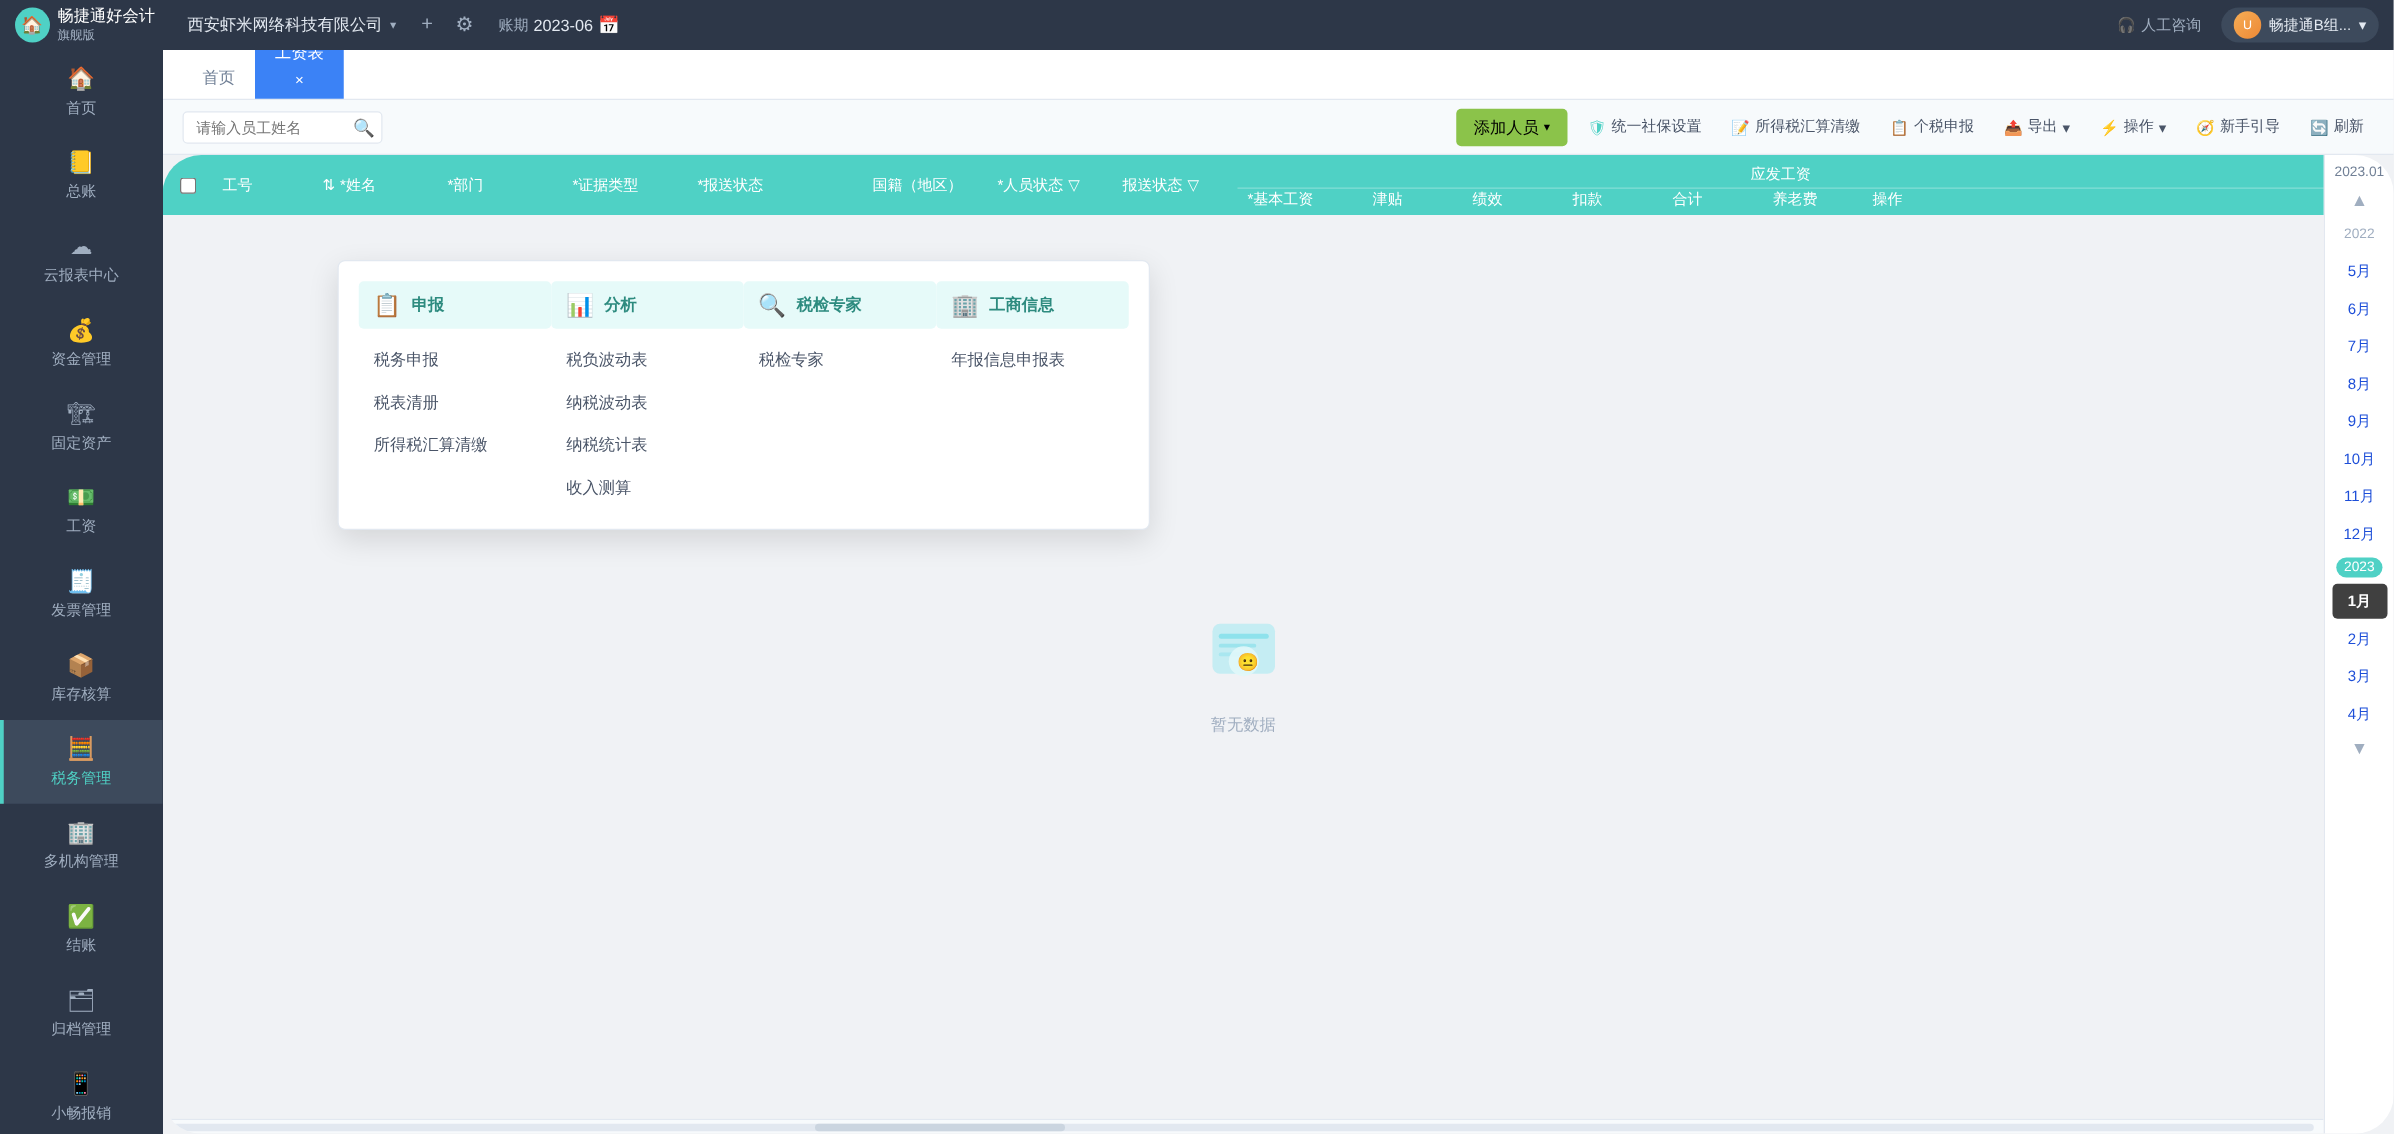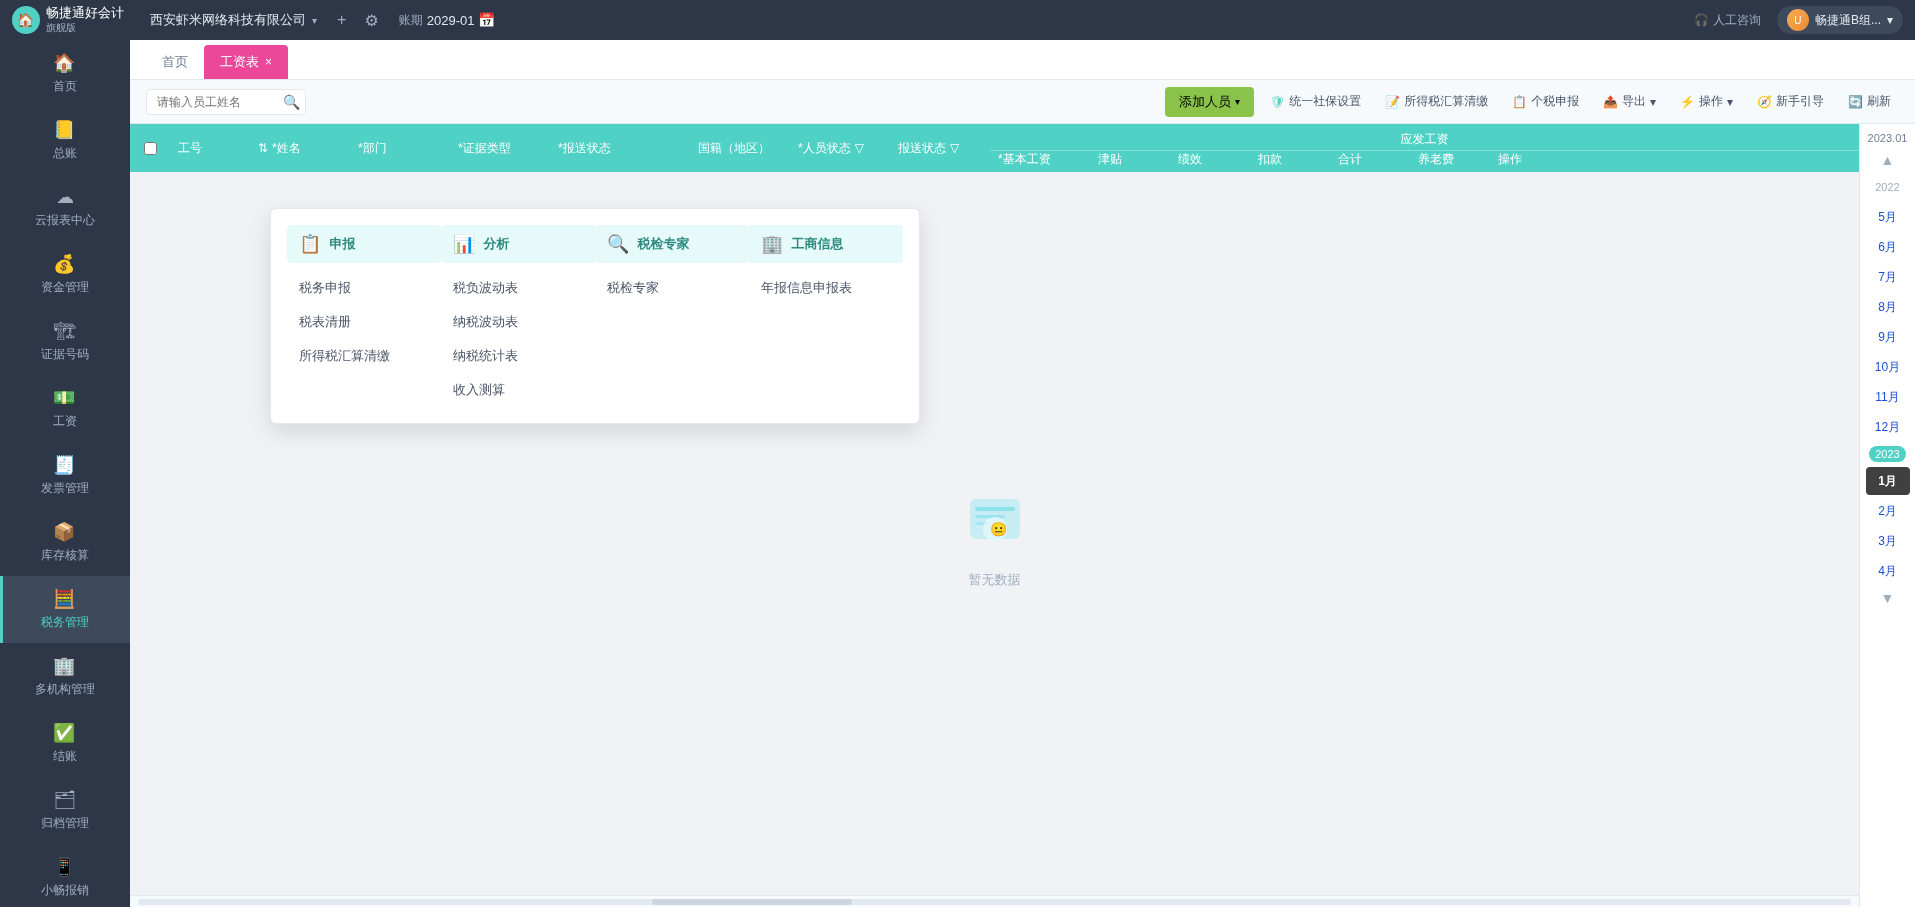--- a/index.html
+++ b/index.html
@@ -95,21 +95,21 @@
       height: 40px; background: #fff;
       display: flex; align-items: flex-end;
       padding: 0 16px; border-bottom: 1px solid #e2e8f0;
     }
     .tab {
       padding: 8px 16px; cursor: pointer; font-size: 13px;
       color: #718096; border-radius: 4px 4px 0 0;
       display: flex; align-items: center; gap: 6px;
     }
     .tab.active {
-      background: #ec4899; color: #fff;
+      background: #3b82f6; color: #fff; flex-direction: column;
     }
     .tab .tab-close { font-size: 12px; cursor: pointer; }
     .tab-home { color: #718096; }
 
     
     .toolbar {
       height: 44px; background: #f7fafc;
       display: flex; align-items: center;
       padding: 0 16px; gap: 8px;
       border-bottom: 1px solid #e2e8f0;
@@ -261,21 +261,21 @@
     }
     .scrollbar-track {
       flex: 1; height: 6px; background: #e2e8f0; border-radius: 3px;
       position: relative;
     }
     .scrollbar-thumb {
       width: 200px; height: 6px; background: #cbd5e0;
       border-radius: 3px; position: absolute; left: 30%;
       cursor: pointer;
     }
-    .content-area { flex: 1; display: flex; overflow: hidden; }
+    .content-area { flex: 1; display: flex; overflow: hidden; border-radius: 31px; }
     .table-area { flex: 1; display: flex; flex-direction: column; overflow: hidden; }
   </style>
 </head>
 <body>
 
 <div class="top-bar">
   <div class="top-bar-logo">
     <div class="logo-icon">🏠</div>
     <div>
       <div class="logo-text">畅捷通好会计</div>
@@ -284,21 +284,21 @@
   </div>
   <div class="company-selector">
     <span>西安虾米网络科技有限公司</span>
     <span class="chevron">▾</span>
   </div>
   <div class="top-bar-actions">
     <span class="icon-btn">+</span>
     <span class="icon-btn">⚙</span>
   </div>
   <span class="period-label">账期</span>
-  <span class="period-value">2029-01</span>
+  <span class="period-value">2023-06</span>
   <span class="period-cal">📅</span>
   <div class="top-bar-right">
     <div class="help-btn">
       <span>🎧</span>
       <span>人工咨询</span>
     </div>
     <div class="user-badge">
       <div class="user-avatar">U</div>
       <span>畅捷通B组...</span>
       <span>▾</span>
@@ -320,21 +320,21 @@
     <div class="sidebar-item">
       <span class="si-icon">☁</span>
       <span>云报表中心</span>
     </div>
     <div class="sidebar-item">
       <span class="si-icon">💰</span>
       <span>资金管理</span>
     </div>
     <div class="sidebar-item">
       <span class="si-icon">🏗</span>
-      <span>证据号码</span>
+      <span>固定资产</span>
     </div>
     <div class="sidebar-item">
       <span class="si-icon">💵</span>
       <span>工资</span>
     </div>
     <div class="sidebar-item">
       <span class="si-icon">🧾</span>
       <span>发票管理</span>
     </div>
     <div class="sidebar-item">

